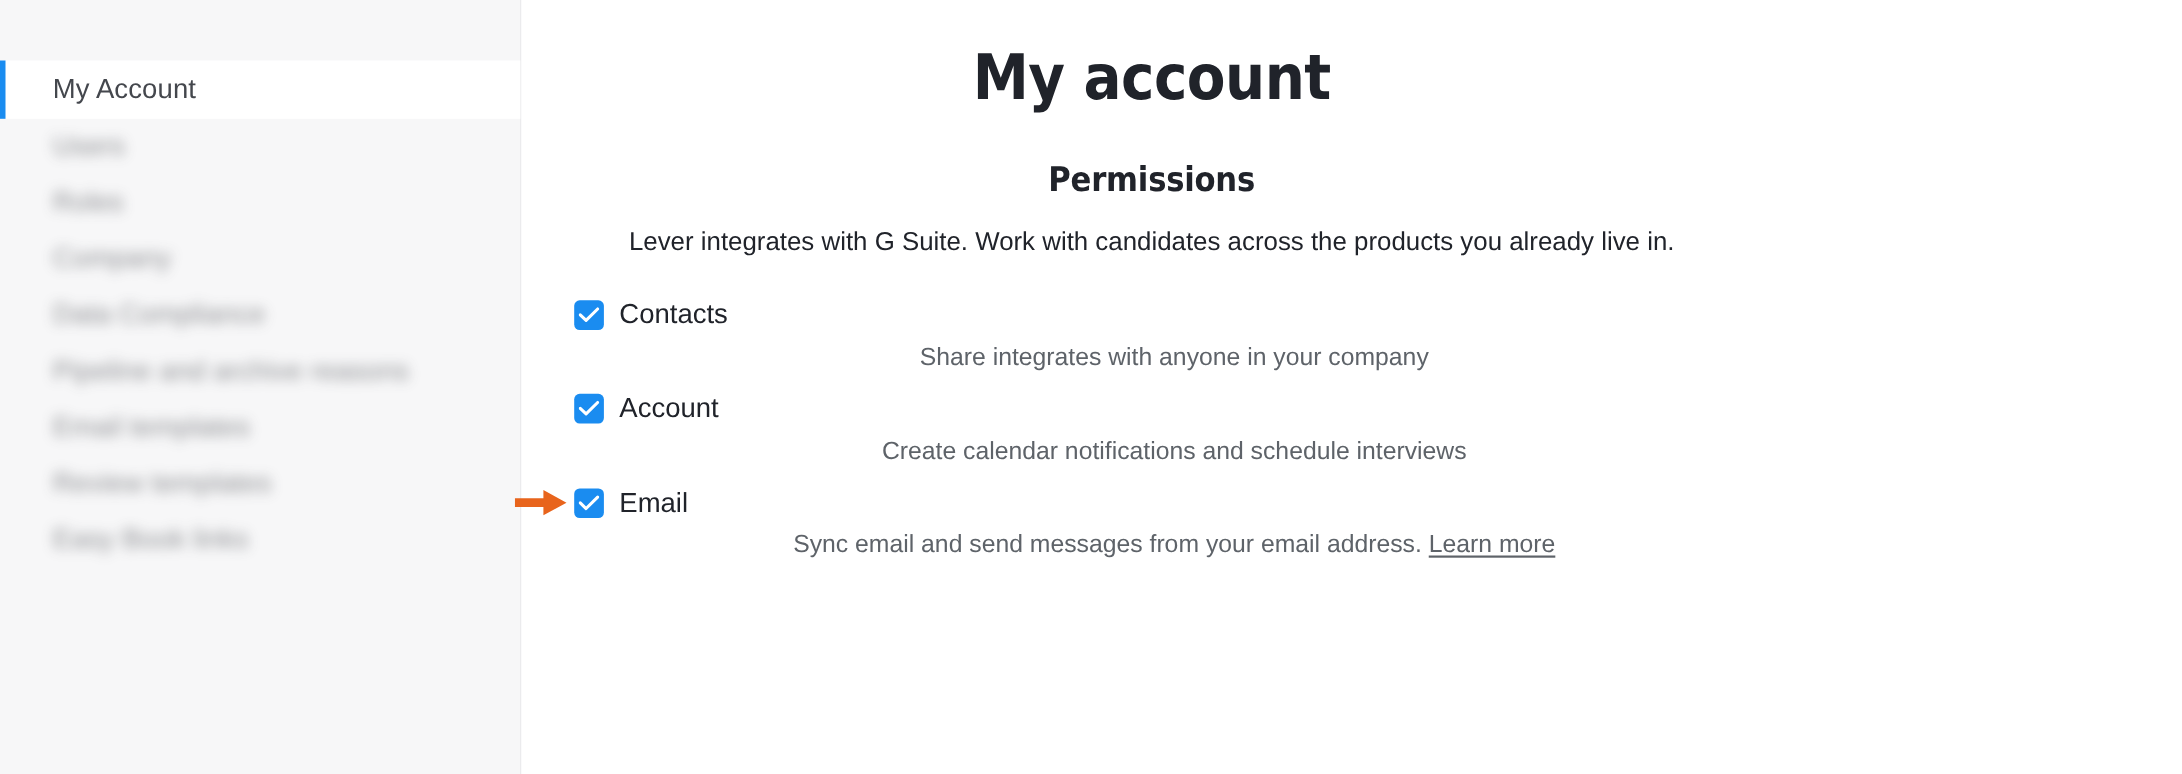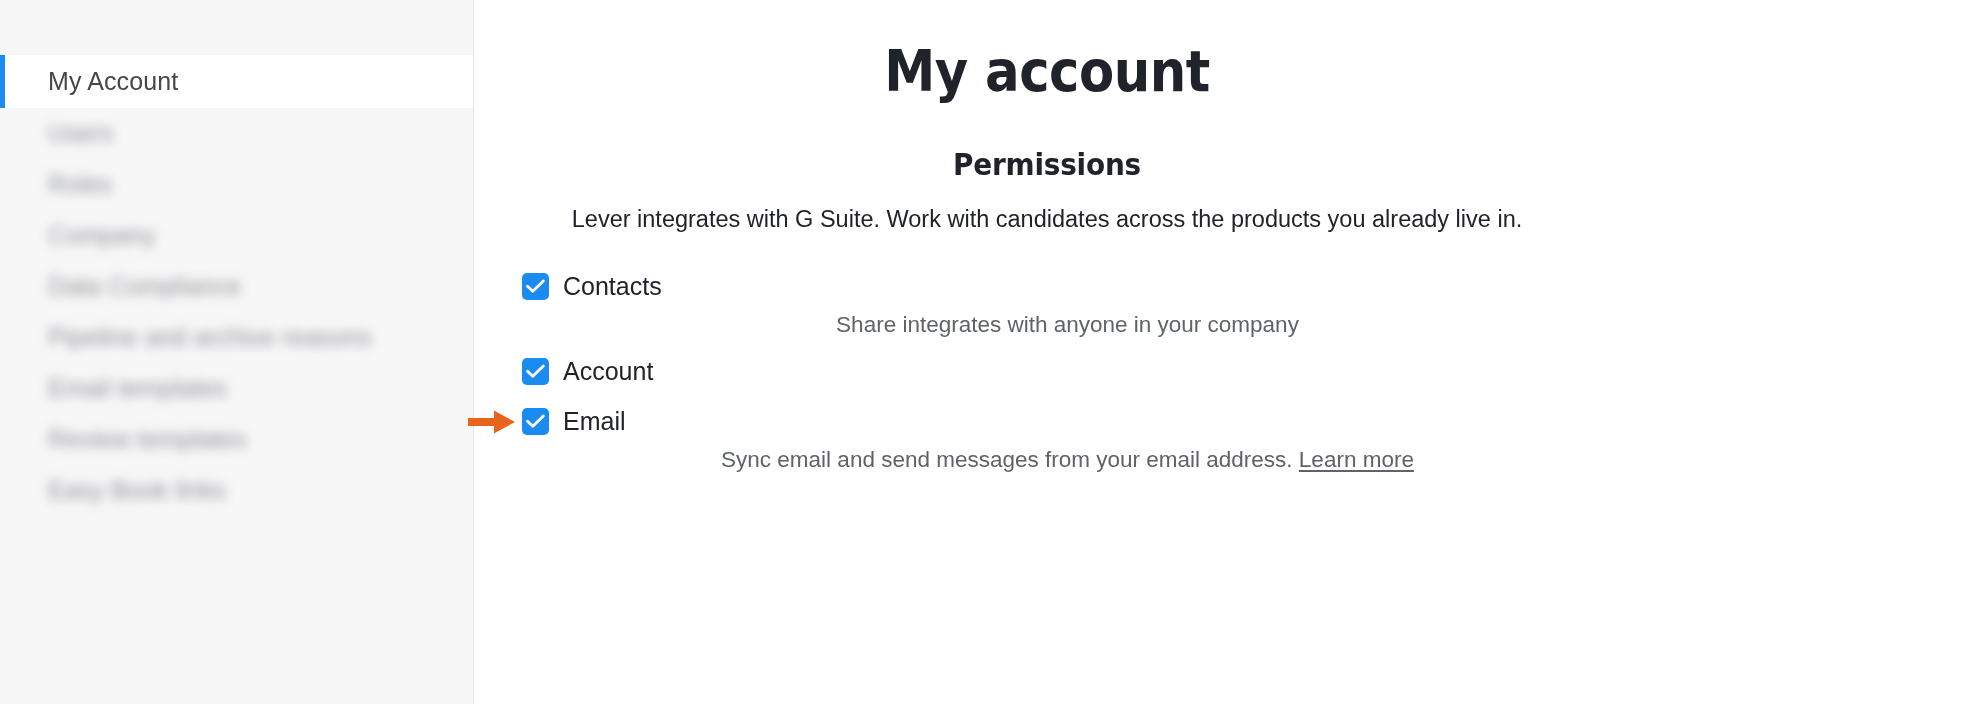--- a/index.html
+++ b/index.html
@@ -234,20 +234,23 @@
 
       <div class="perm-row">
         <div class="perm-head">
           <span class="checkbox">
             <svg viewBox="0 0 19 15">
               <path d="M1.5 7.2 L6.8 12.3 L17.3 1.9" fill="none" stroke="#ffffff" stroke-width="2.8" stroke-linecap="round" stroke-linejoin="round"></path>
             </svg>
           </span>
           <span class="perm-label">Account</span>
         </div>
+        <div class="perm-desc">
+          <span>Create calendar notifications and schedule interviews</span>
+        </div>
       </div>
 
       <div class="perm-row">
         <div class="perm-head">
           <span class="arrow-annotation">
             <svg viewBox="0 0 48 26">
               <path d="M0 9 L26 9 L26 1.5 L47 13 L26 24.5 L26 17 L0 17 Z" fill="#e8641c"></path>
             </svg>
           </span>
           <span class="checkbox">

